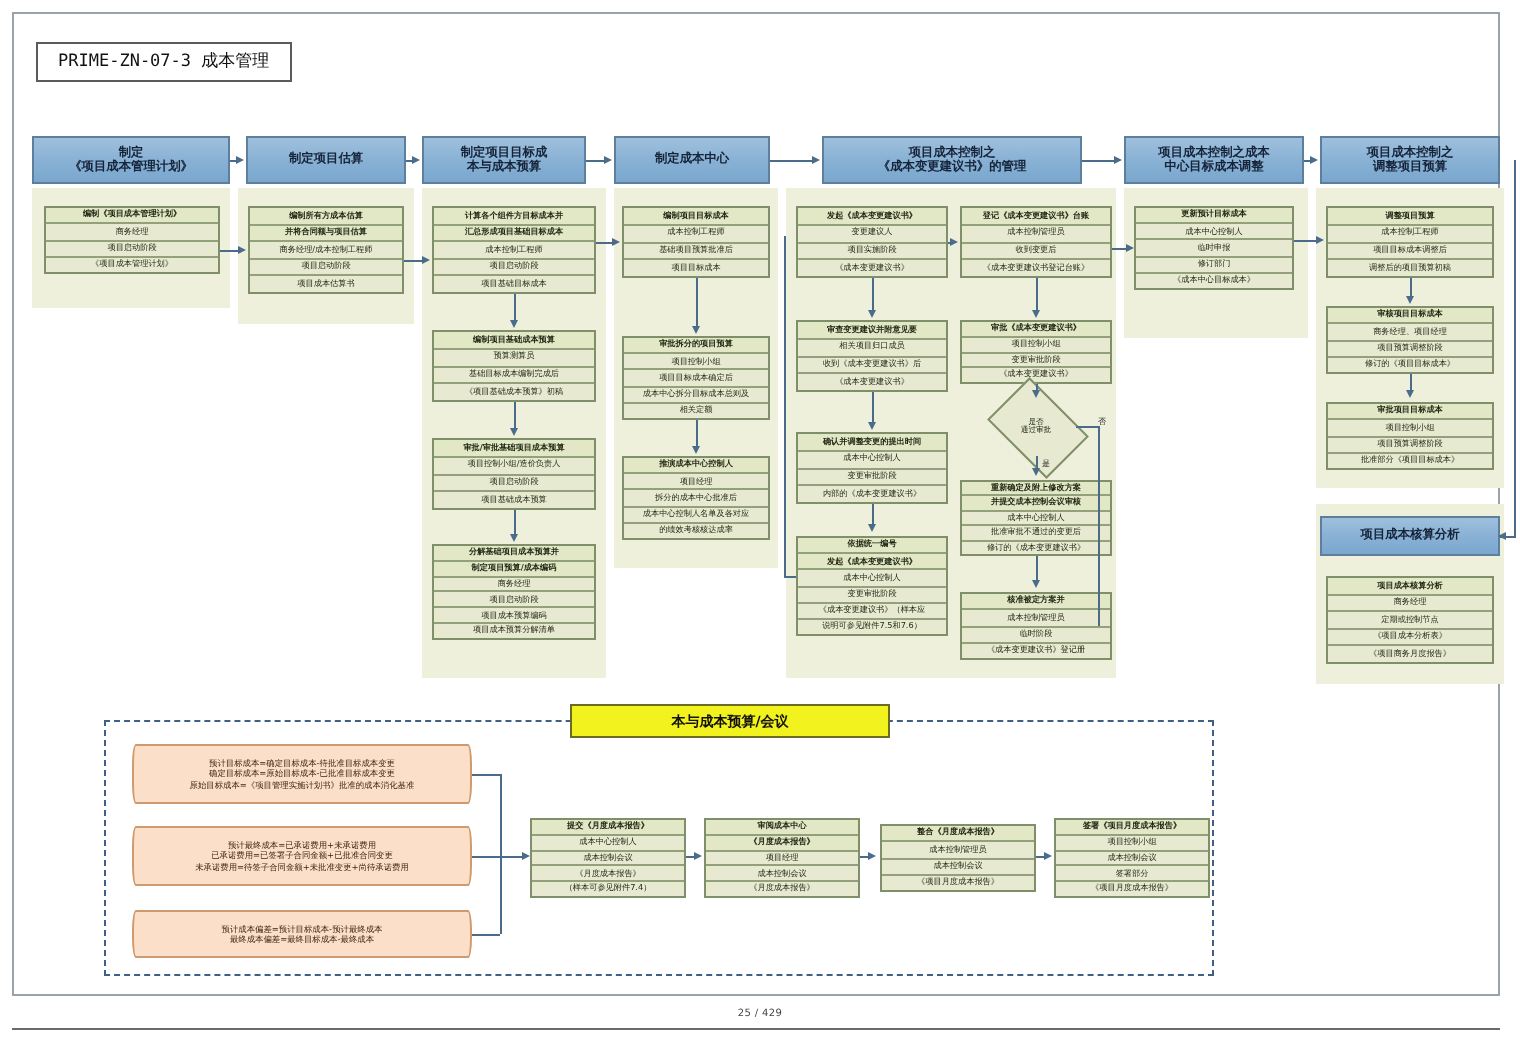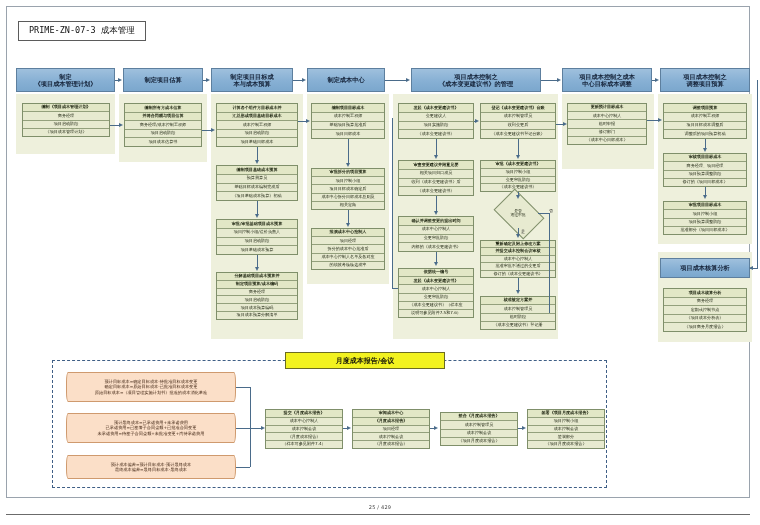--- a/index.html
+++ b/index.html
@@ -447,21 +447,21 @@
   <div class="act" style="left:663px;top:288px;width:84px;height:44px;">
     <div class="r head">项目成本核算分析</div>
     <div class="r">商务经理</div>
     <div class="r">定期或控制节点</div>
     <div class="r">《项目成本分析表》</div>
     <div class="r">《项目商务月度报告》</div>
   </div>
 
   <div class="dashbox" style="left:52px;top:360px;width:555px;height:128px;"></div>
 
-  <div class="monthtitle" style="left:285px;top:352px;width:160px;height:17px;">月度成本报告/会议</div>
+  <div class="monthtitle" style="left:285px;top:352px;width:160px;height:17px;">本与成本预算/会议</div>
 
   <div class="wave" style="left:66px;top:372px;width:170px;height:30px;">
     <span>预计目标成本=确定目标成本-待批准目标成本变更</span>
     <span>确定目标成本=原始目标成本-已批准目标成本变更</span>
     <span>原始目标成本=《项目管理实施计划书》批准的成本消化基准</span>
   </div>
 
   <div class="wave" style="left:66px;top:413px;width:170px;height:30px;">
     <span>预计最终成本=已承诺费用+未承诺费用</span>
     <span>已承诺费用=已签署子合同金额+已批准合同变更</span>

